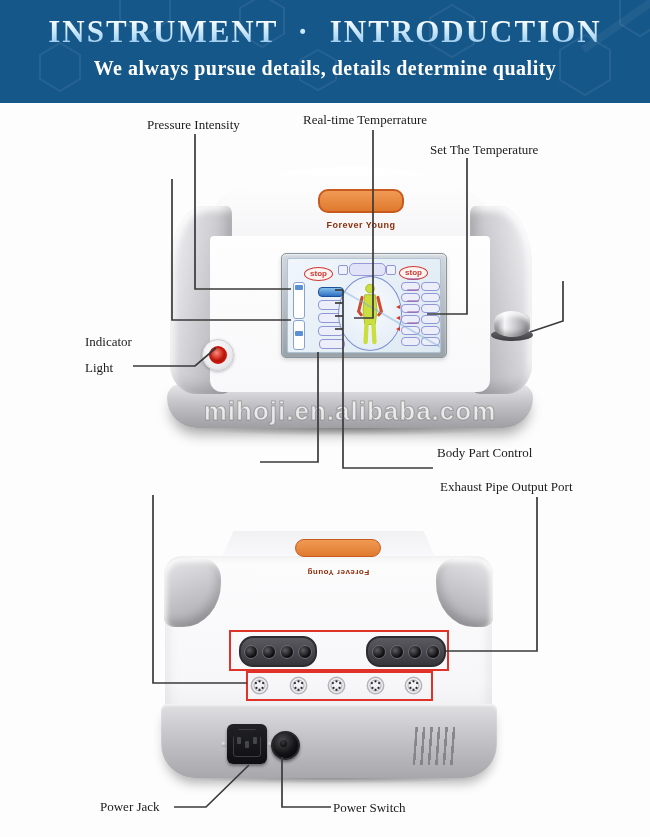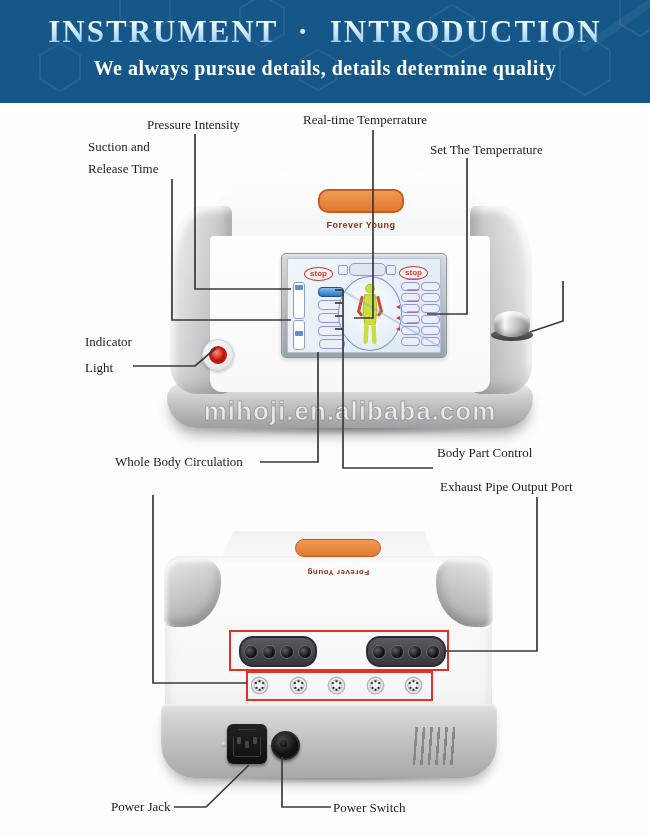--- a/index.html
+++ b/index.html
@@ -24,21 +24,21 @@
   .co-pressure{left:147px;top:114px;}
   .co-realtime{left:303px;top:109px;text-align:center;}
   .co-suction{left:88px;top:136px;}
   .co-settemp{left:430px;top:139px;}
   .co-valve{left:531px;top:242px;}
   .co-indicator{left:85px;top:329px;line-height:26px;}
   .co-wholebody{left:115px;top:451px;}
   .co-bodypart{left:437px;top:442px;}
   .co-infrared{left:105px;top:474px;}
   .co-exhaust{left:440px;top:476px;}
-  .co-pjack{left:111px;top:796px;}
+  .co-pjack{left:100px;top:796px;}
   .co-pswitch{left:333px;top:797px;}
 
   .lines{position:absolute;left:0;top:0;pointer-events:none;}
 
   
   .badge{position:absolute;background:linear-gradient(180deg,#f09a55,#e07a2e);
          border:2px solid #c85a1e;border-radius:10px;display:flex;align-items:center;justify-content:center;}
   .badge-text{font-size:9px;font-weight:bold;color:#8e2f0c;letter-spacing:.5px;
               font-family:"Liberation Sans",sans-serif;white-space:nowrap;margin-top:48px;}
   .shadow-ellipse{position:absolute;border-radius:50%;
@@ -182,26 +182,23 @@
         <polygon points="620,0 640,-12 660,0 660,24 640,36 620,24"></polygon>
       </g>
       <rect x="575" y="20" width="90" height="8" fill="rgba(255,255,255,0.05)" transform="rotate(-35 620 24)"></rect>
     </svg>
     <div class="title">INSTRUMENT · INTRODUCTION</div>
     <div class="subtitle">We always pursue details, details determine quality</div>
   </div>
 
   <div class="callout co-pressure">Pressure Intensity</div>
   <div class="callout co-realtime">Real-time Temperrature</div>
-  <div class="callout co-suction">Suction and
-Release Time</div>
-  <div class="callout co-settemp">Set The Temperrature</div>
+  <div class="callout co-settemp">Set The Temperature</div>
   <div class="callout co-indicator">Indicator
 Light</div>
-  <div class="callout co-wholebody">Whole Body Circulation</div>
   <div class="callout co-bodypart">Body Part Control</div>
   <div class="callout co-exhaust">Exhaust Pipe Output Port</div>
   <div class="callout co-pjack">Power Jack</div>
   <div class="callout co-pswitch">Power Switch</div>
 
   <div class="shadow-ellipse" style="left:185px;top:420px;width:330px;height:16px;"></div>
   <div class="f-dome"></div>
   <div class="f-base"></div>
   <div class="f-arm left"></div>
   <div class="f-arm right"></div>

